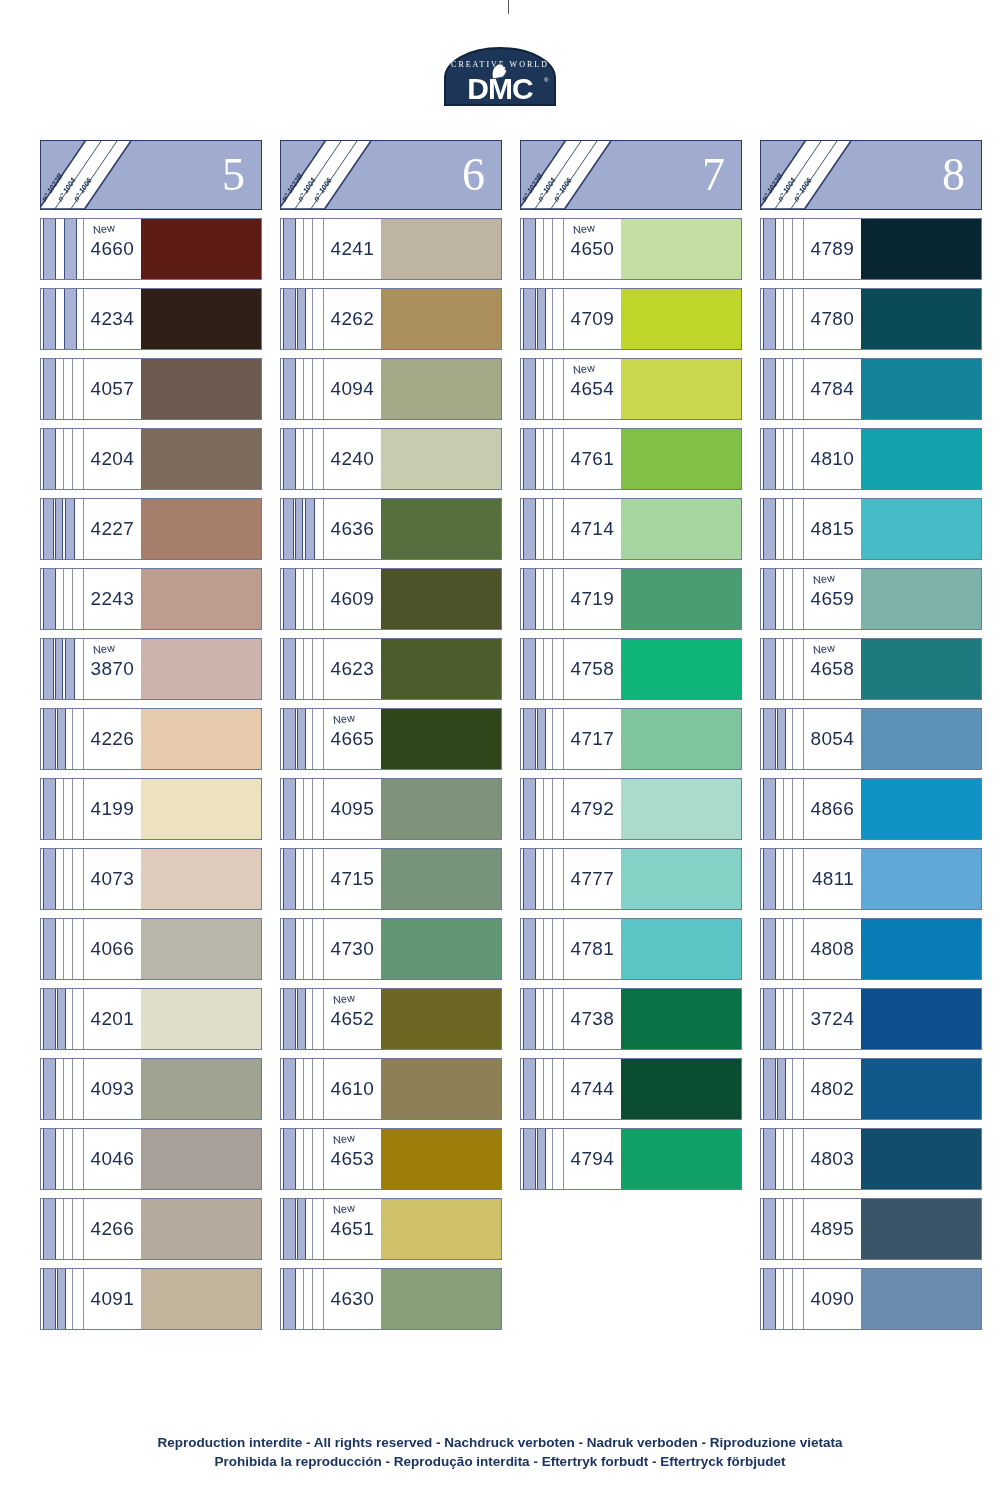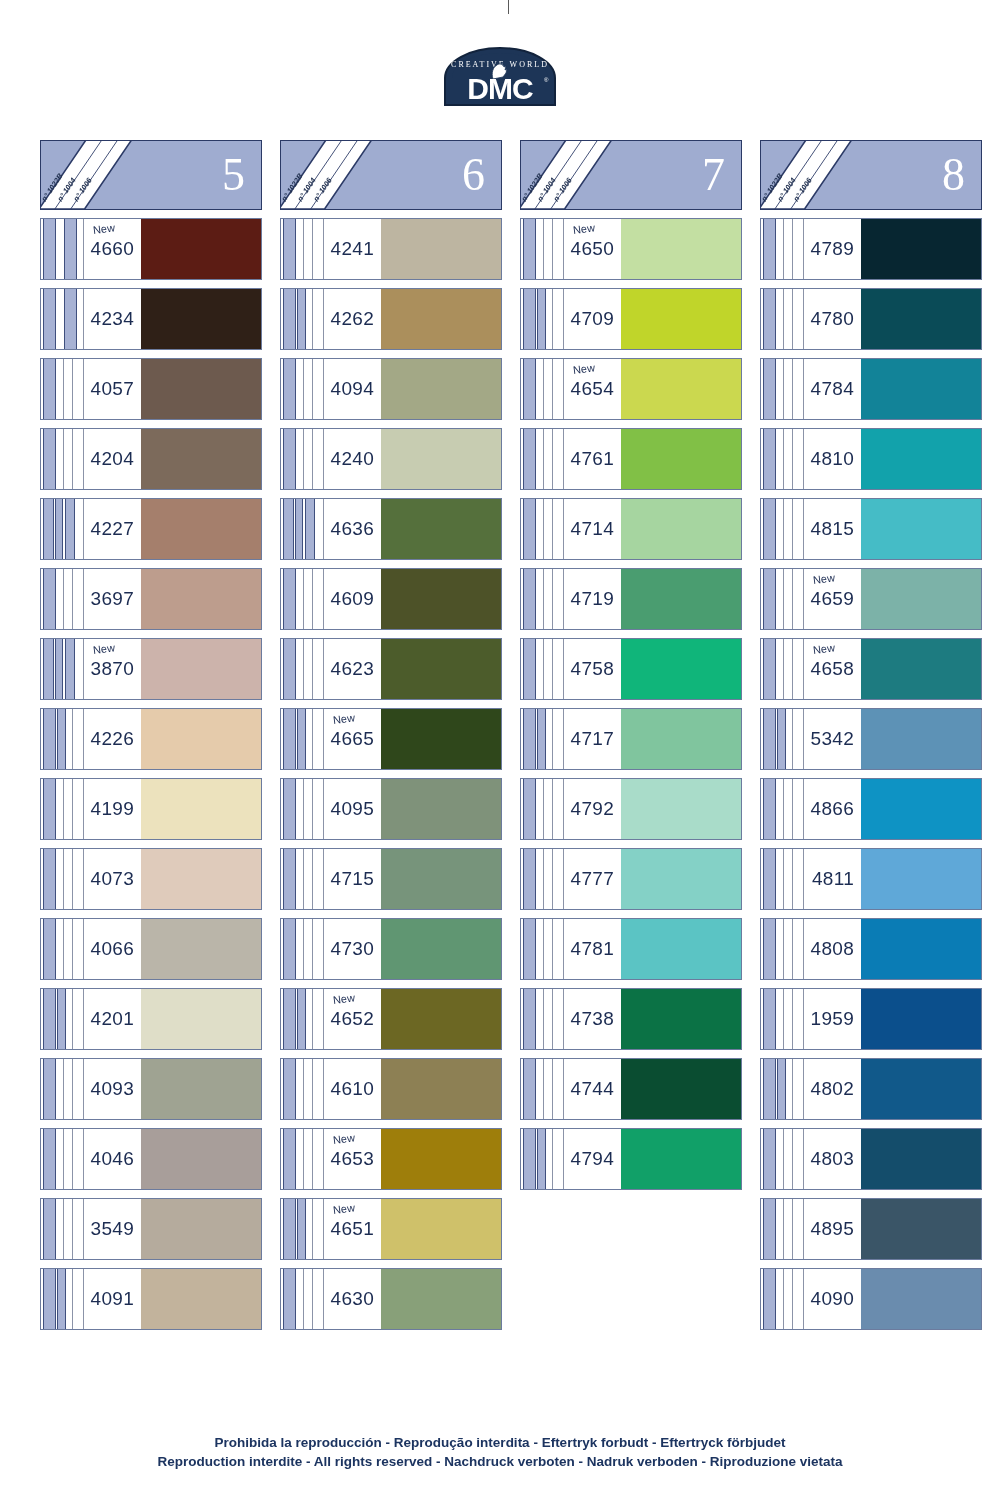--- a/index.html
+++ b/index.html
@@ -258,21 +258,21 @@
         </div>
         <div class="swatch" style="background: rgb(165, 127, 108);"></div>
       </div>
       <div class="row">
         <div class="bars">
           <div class="bar" style="left: 2px; width: 13px;"></div>
           <div class="bar thin" style="left: 22px; width: 1.2px;"></div>
           <div class="bar thin" style="left: 31px; width: 1.2px;"></div>
         </div>
         <div class="label-cell">
-          <span class="code">3697</span>
+          <span class="code">2243</span>
         </div>
         <div class="swatch" style="background: rgb(189, 157, 141);"></div>
       </div>
       <div class="row">
         <div class="bars">
           <div class="bar" style="left: 2px; width: 11px;"></div>
           <div class="bar" style="left: 14px; width: 8px;"></div>
           <div class="bar" style="left: 24px; width: 10px;"></div>
         </div>
         <div class="label-cell">
@@ -358,21 +358,21 @@
         </div>
         <div class="swatch" style="background: rgb(168, 158, 154);"></div>
       </div>
       <div class="row">
         <div class="bars">
           <div class="bar" style="left: 2px; width: 13px;"></div>
           <div class="bar thin" style="left: 22px; width: 1.2px;"></div>
           <div class="bar thin" style="left: 31px; width: 1.2px;"></div>
         </div>
         <div class="label-cell">
-          <span class="code">3549</span>
+          <span class="code">4266</span>
         </div>
         <div class="swatch" style="background: rgb(181, 171, 157);"></div>
       </div>
       <div class="row">
         <div class="bars">
           <div class="bar" style="left: 2px; width: 13px;"></div>
           <div class="bar" style="left: 16px; width: 9px;"></div>
           <div class="bar thin" style="left: 31px; width: 1.2px;"></div>
         </div>
         <div class="label-cell">
@@ -834,21 +834,21 @@
         </div>
         <div class="swatch" style="background: rgb(29, 123, 128);"></div>
       </div>
       <div class="row">
         <div class="bars">
           <div class="bar" style="left: 2px; width: 13px;"></div>
           <div class="bar" style="left: 16px; width: 9px;"></div>
           <div class="bar thin" style="left: 31px; width: 1.2px;"></div>
         </div>
         <div class="label-cell">
-          <span class="code">5342</span>
+          <span class="code">8054</span>
         </div>
         <div class="swatch" style="background: rgb(93, 146, 182);"></div>
       </div>
       <div class="row">
         <div class="bars">
           <div class="bar" style="left: 2px; width: 13px;"></div>
           <div class="bar thin" style="left: 22px; width: 1.2px;"></div>
           <div class="bar thin" style="left: 31px; width: 1.2px;"></div>
         </div>
         <div class="label-cell">
@@ -878,21 +878,21 @@
         </div>
         <div class="swatch" style="background: rgb(10, 124, 181);"></div>
       </div>
       <div class="row">
         <div class="bars">
           <div class="bar" style="left: 2px; width: 13px;"></div>
           <div class="bar thin" style="left: 22px; width: 1.2px;"></div>
           <div class="bar thin" style="left: 31px; width: 1.2px;"></div>
         </div>
         <div class="label-cell">
-          <span class="code">1959</span>
+          <span class="code">3724</span>
         </div>
         <div class="swatch" style="background: rgb(11, 79, 140);"></div>
       </div>
       <div class="row">
         <div class="bars">
           <div class="bar" style="left: 2px; width: 13px;"></div>
           <div class="bar" style="left: 16px; width: 9px;"></div>
           <div class="bar thin" style="left: 31px; width: 1.2px;"></div>
         </div>
         <div class="label-cell">
@@ -930,15 +930,15 @@
         </div>
         <div class="label-cell">
           <span class="code">4090</span>
         </div>
         <div class="swatch" style="background: rgb(106, 140, 174);"></div>
       </div>
     </div>
   </div>
 
 <div class="footer">
+  <div>Reproduction interdite - All rights reserved - Nachdruck verboten - Nadruk verboden - Riproduzione vietata</div>
   <div>Prohibida la reproducción - Reprodução interdita - Eftertryk forbudt - Eftertryck förbjudet</div>
-  <div>Reproduction interdite - All rights reserved - Nachdruck verboten - Nadruk verboden - Riproduzione vietata</div>
 </div>
 
 </body></html>

